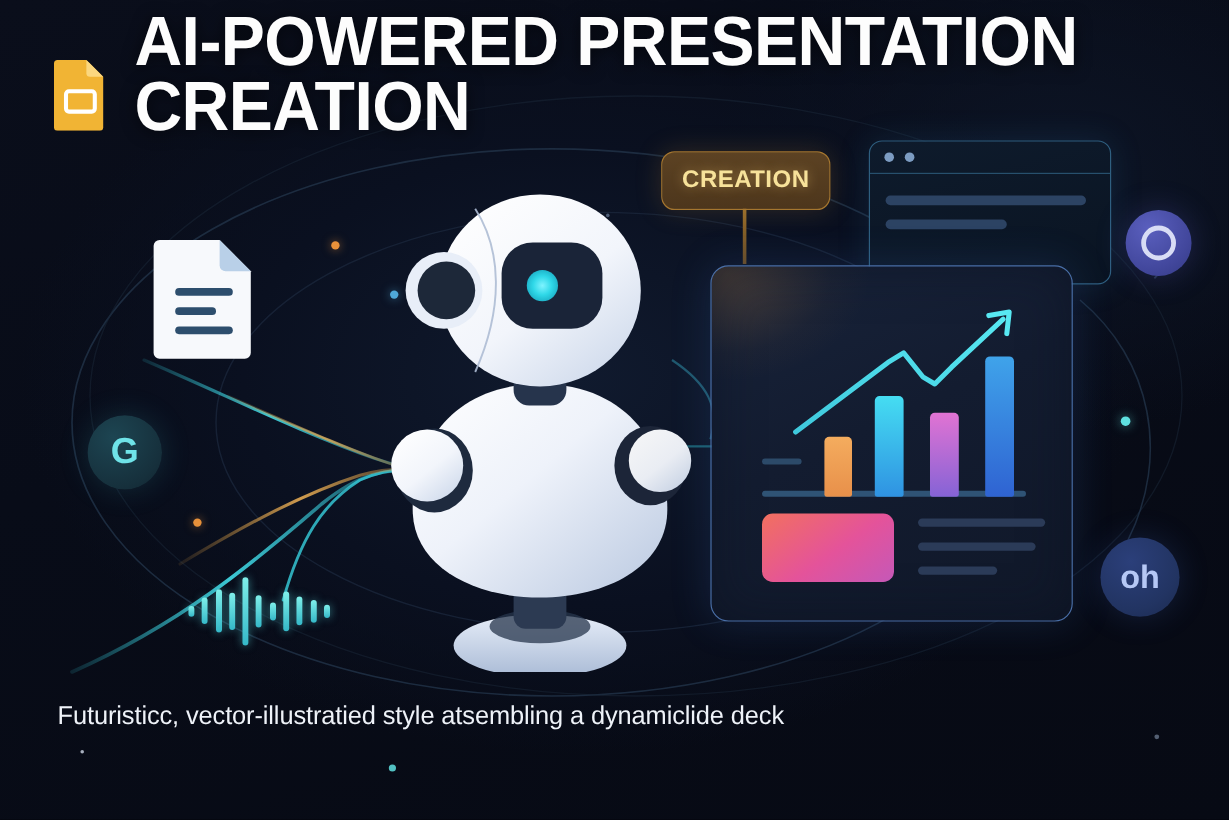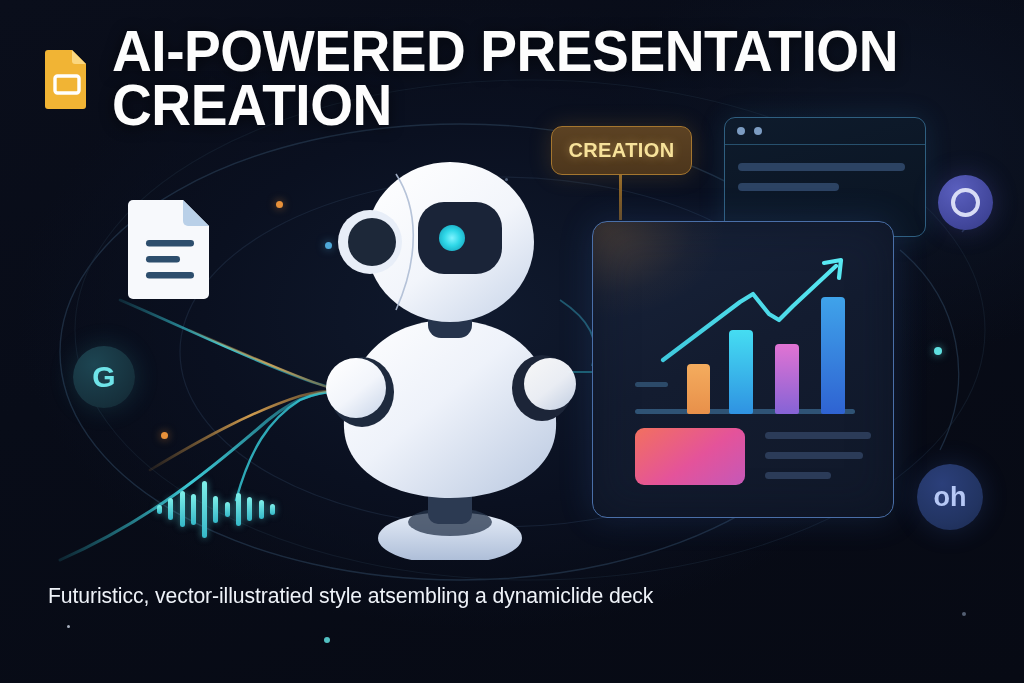--- a/index.html
+++ b/index.html
@@ -21,21 +21,21 @@
     -webkit-font-smoothing: antialiased;
   }
 
   .layer { position: absolute; inset: 0; }
   .svg-layer { position: absolute; inset: 0; width: 1024px; height: 683px; pointer-events: none; }
 
   
   #title-block {
     position: absolute;
     left: 112px;
-    top: 24px;
+    top: 8px;
     width: 900px;
   }
   .title-line {
     display: block;
     color: #fdfdfd;
     font-family: "Liberation Sans", sans-serif;
     font-weight: bold;
     font-size: 58px;
     line-height: 0.93;
     letter-spacing: -0.5px;
@@ -209,21 +209,21 @@
     left: 938px; top: 175px; width: 55px; height: 55px;
     background: radial-gradient(circle at 35% 28%, #5a5fbe 0%, #42479c 65%, #343a85 100%);
     box-shadow: 0 0 26px rgba(90,95,200,0.28);
   }
   #badge-ring .ring-glyph {
     width: 21px; height: 21px;
     border: 4px solid #d8dcf5;
     border-radius: 50%;
   }
   #badge-oh {
-    left: 917px; top: 464px; width: 66px; height: 66px;
+    left: 917px; top: 448px; width: 66px; height: 66px;
     background: radial-gradient(circle at 38% 30%, #2b3f7a 0%, #223462 65%, #1b2a50 100%);
     color: #b6c8f5;
     font-size: 27px;
     box-shadow: 0 0 26px rgba(60,90,180,0.24);
   }
 
   
   #doc-icon { position: absolute; left: 127px; top: 196px; width: 86px; height: 104px; }
 
   

